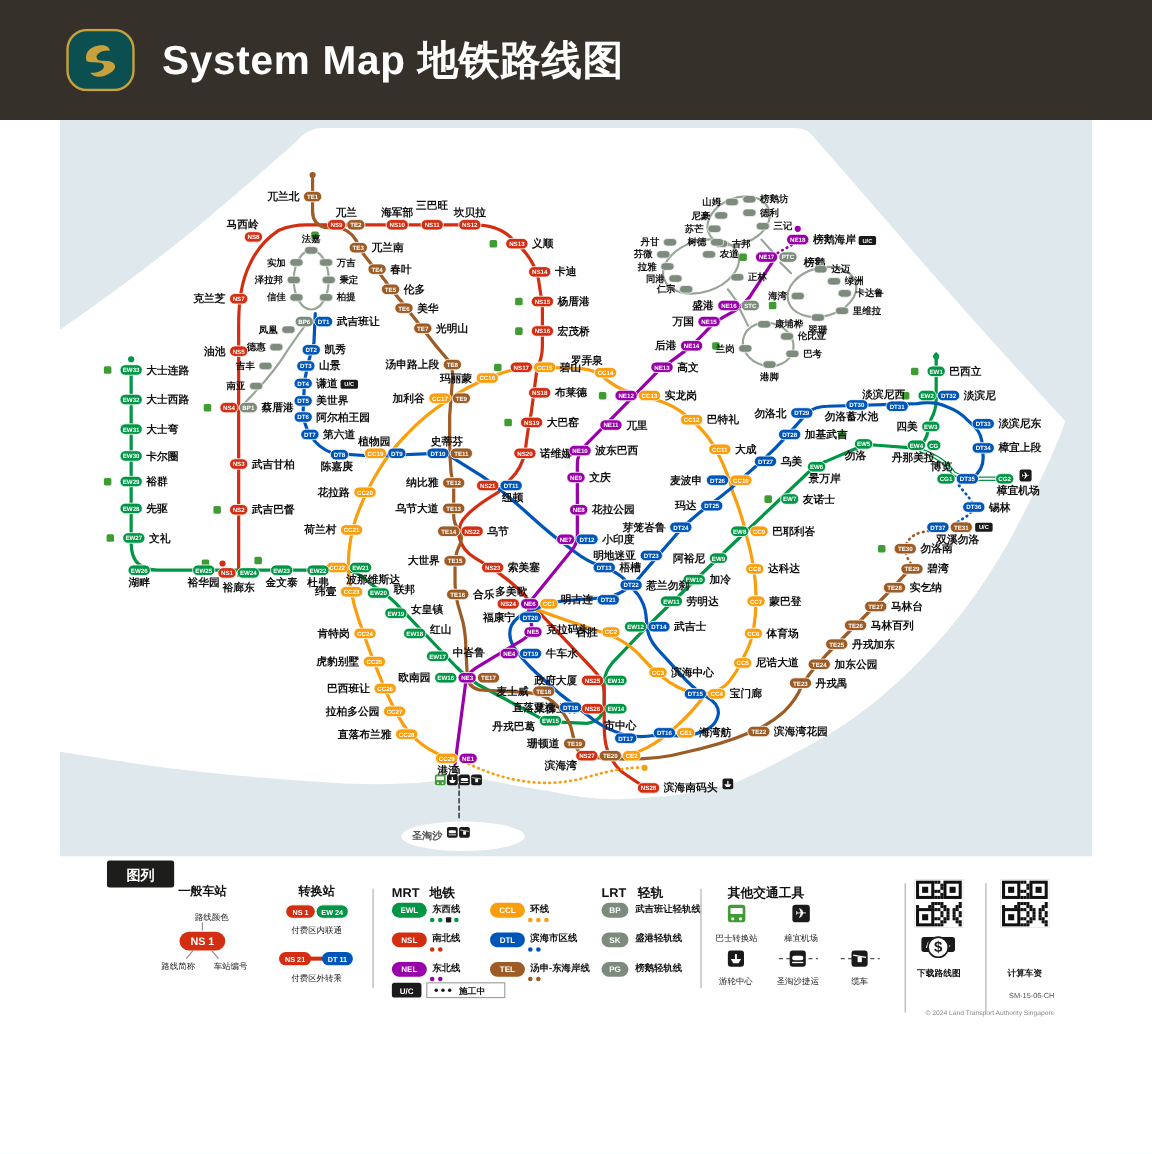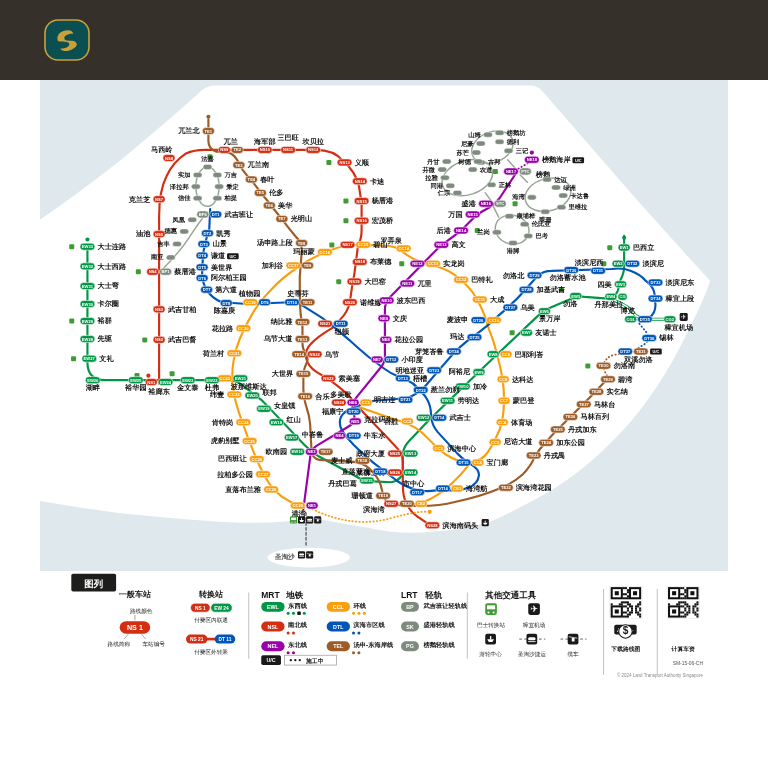--- a/index.html
+++ b/index.html
@@ -12,20 +12,21 @@
   #map-svg text{font-family:"Liberation Sans",sans-serif;}
 </style>
 </head>
 <body>
 
 <div class="header">
   <svg class="logo" width="46" height="42" viewBox="-23 -21 46 42">
     <rect x="-22" y="-20" width="44" height="40" rx="13" fill="#0b4f50" stroke="#c8a03c" stroke-width="1.6"></rect>
     <path d="M-9,-2 C-9,-9 -2,-11 4,-9 C7,-8 8,-6 8,-4 C3,-6 -2,-5 -2,-2 C-2,1 3,1 6,3 C9,5 9,9 4,10 C-2,12 -8,10 -9,6 C-4,8 1,7 1,4 C1,1 -5,1 -9,-2 Z" fill="#c8a03c" transform="rotate(-18)"></path>
   </svg>
+  <h1>System Map 地铁路线图</h1>
 </div>
 
 <svg id="map-svg" width="768" height="689" viewBox="0 80 768 769">
     <rect x="0" y="80" width="768" height="548" fill="#dfe8ec"></rect>
     <path d="M0,236 Q44,206 92,168 Q140,128 176,96 Q184,86 196,86 L548,86 Q556,86 562,94 Q590,126 622,163 Q676,226 748,304 Q740,330 706,394 Q676,446 644,478 Q602,522 558,545 Q520,566 500,574 Q470,582 440,584 Q400,588 368,580 Q330,574 302,568 Q260,578 186,572 Q100,566 44,557 L0,550 Z" fill="#ffffff"></path>
     <ellipse cx="300" cy="613" rx="46" ry="11" fill="#ffffff"></ellipse>
     <path d="M652,254 L652,288 Q652,296 648,303 L645,315 Q642,323 634,324 L608,322 Q599,321 591,325 L570,334 Q562,337 556,343 L497,399 L444,450 Q437,457 430,464 L411,484 Q405,491 405,499 L405,514 Q405,527 392,529 L372,528 Q361,528 352,522 L311,500 Q303,495 295,487 L254,444 Q247,436 239,431 L225,420 Q219,415 209,415 L73,415 Q53,415 53,395 L53,264" fill="none" stroke="#009645" stroke-width="2.4" stroke-linecap="round" stroke-linejoin="round"></path>
     <path d="M641,326 Q658,332 665,343 Q674,348 685,347 L706,347" fill="none" stroke="#009645" stroke-width="3.4" stroke-linecap="round" stroke-linejoin="round"></path>
     <path d="M641,326 Q658,332 665,343 Q674,348 685,347 L706,347" fill="none" stroke="#ffffff" stroke-width="1.5" stroke-linecap="round" stroke-linejoin="round"></path>
     <path d="M133,419 L133,232 Q133,204 141,188 Q148,172 163,162 Q172,158 184,158 L308,158 Q328,158 338,170 Q352,182 356,198 L359,218 L359,248 Q359,257 355,265 L352,288 Q351,298 349,306 L347,320 Q346,334 339,343 Q332,351 326,357 Q309,367 302,375 Q296,381 297,390 Q299,400 309,406 Q319,412 325,416 Q339,426 346,434 Q353,443 361,451 L396,488 Q405,497 405,506 L405,530 Q405,546 409,552 Q413,562 421,567 Q431,574 438,578" fill="none" stroke="#d42e12" stroke-width="2.4" stroke-linecap="round" stroke-linejoin="round"></path>

